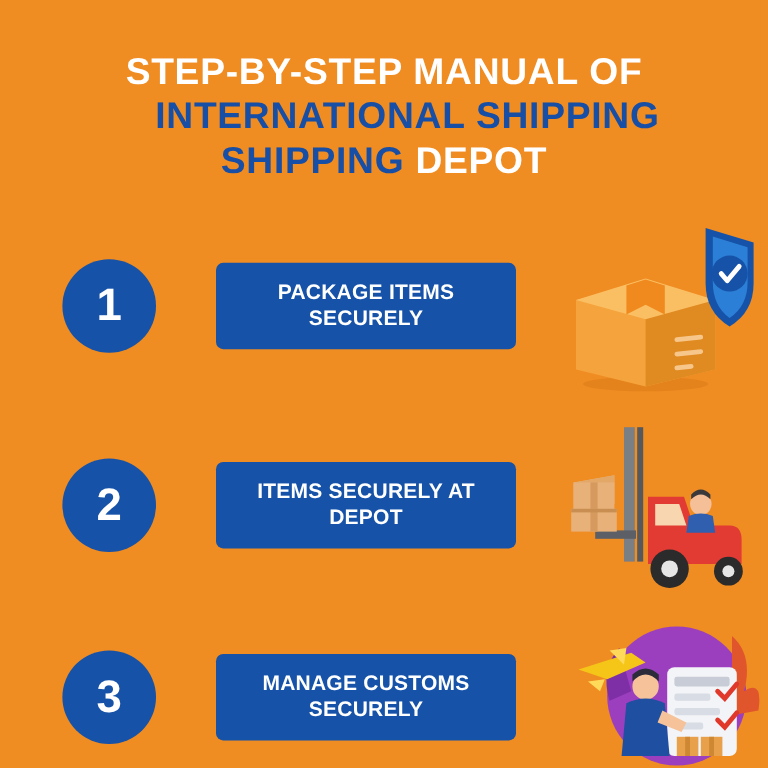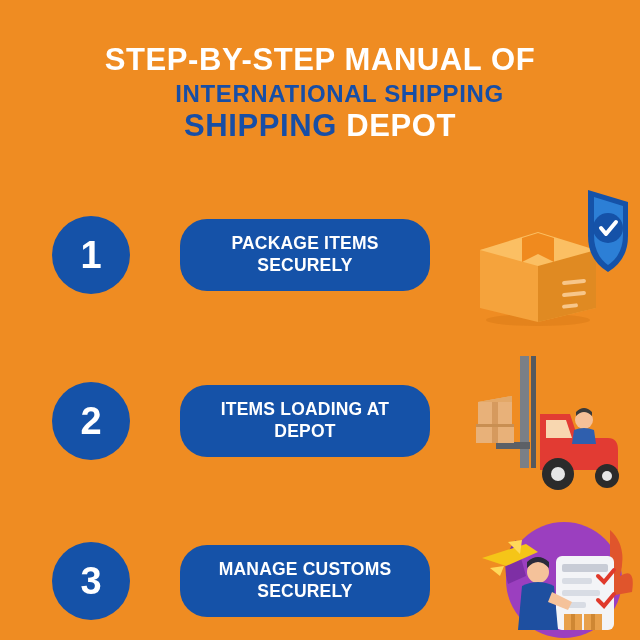--- a/index.html
+++ b/index.html
@@ -33,21 +33,21 @@
   .title-line {
     font-size: 31px;
     font-weight: bold;
     letter-spacing: 0.6px;
     margin: 0;
     padding: 0 0 4px 0;
     white-space: nowrap;
   }
   .title-white { color: #FFFFFF; }
   .title-blue  { color: #174EA6; }
-  .title-line.l2 { font-size: 24px; margin-left: 39px; }
+  .title-line.l2 { font-size: 31px; margin-left: 39px; }
   .mixed-line span { display: inline; }
 
   
   .step {
     position: absolute;
     left: 0;
     width: 640px;
     height: 92px;
   }
   .step-1 { top: 216px; }
@@ -72,21 +72,21 @@
     font-weight: bold;
     line-height: 1;
   }
 
   .label-pill {
     position: absolute;
     left: 180px;
     top: 3px;
     width: 250px;
     height: 72px;
-    border-radius: 27px;
+    border-radius: 6px;
     background: #1552A8;
     display: flex;
     align-items: center;
     justify-content: center;
     text-align: center;
     padding: 0 10px;
     box-sizing: border-box;
   }
   .label-pill .label {
     color: #FFFFFF;
@@ -147,21 +147,21 @@
         <path d="M141 48 L146 54 L156 42" stroke="#FFFFFF" stroke-width="4" fill="none" stroke-linecap="round" stroke-linejoin="round"></path>
       </svg>
     </div>
   </div>
 
   <div class="step step-2">
     <div class="num-circle">
       <span class="num">2</span>
     </div>
     <div class="label-pill">
-      <span class="label">ITEMS LOADING AT DEPOT</span>
+      <span class="label">ITEMS SECURELY AT DEPOT</span>
     </div>
     <div class="art">
       <svg width="180" height="160" viewBox="0 0 180 160">
 
         <rect x="60" y="10" width="9" height="112" fill="#7A7F86"></rect>
         <rect x="71" y="10" width="5" height="112" fill="#55595E"></rect>
 
         <rect x="36" y="96" width="34" height="7" fill="#5C6066"></rect>
 
         <g>

